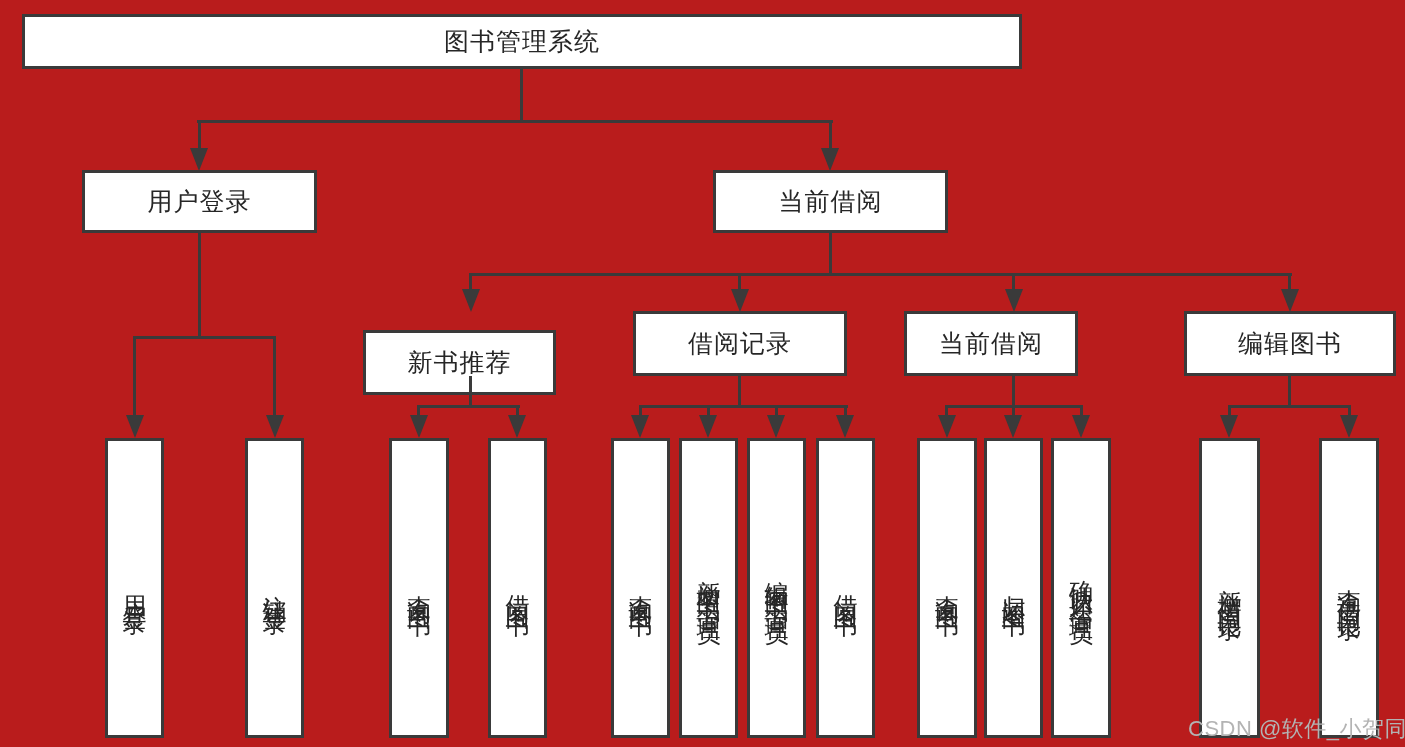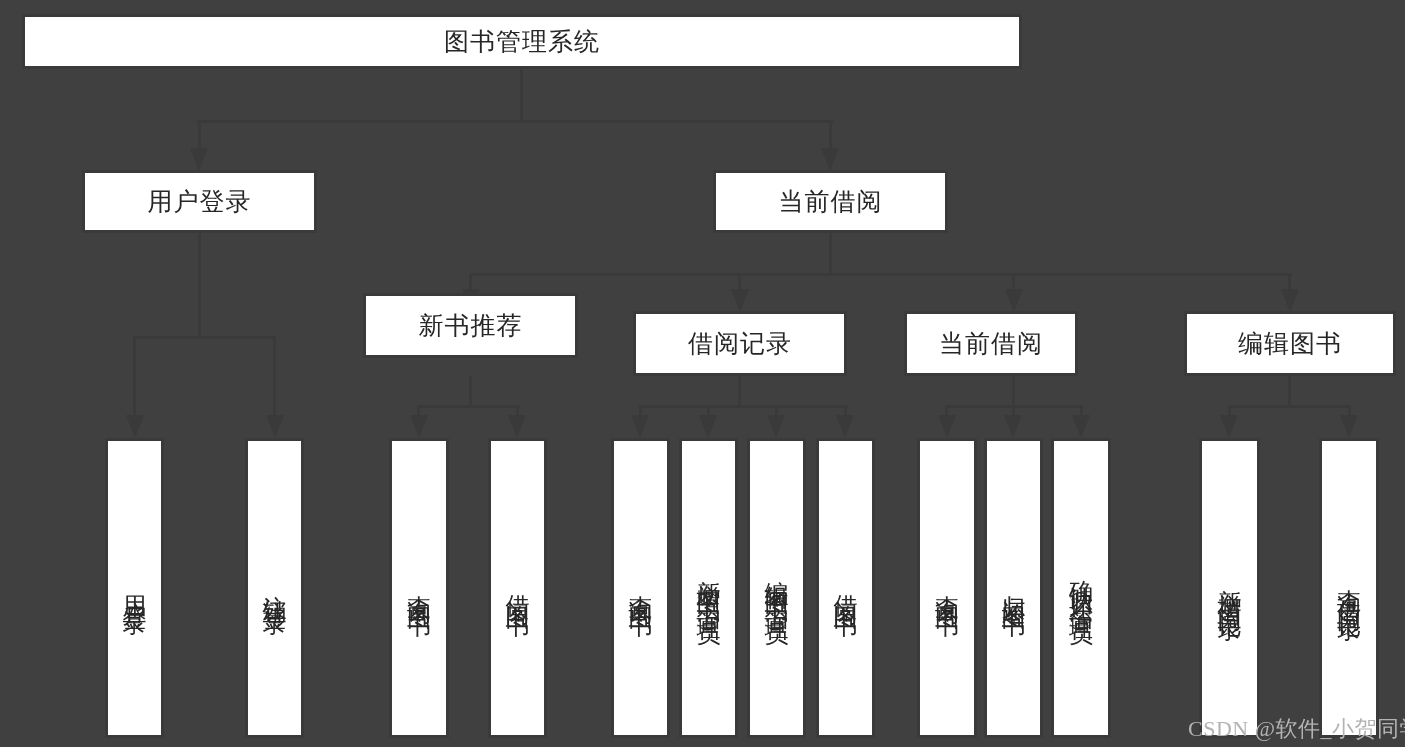--- a/index.html
+++ b/index.html
@@ -1,22 +1,22 @@
 <!DOCTYPE html>
 <html><head>
 <meta charset="utf-8">
 <style>
   html, body { margin: 0; padding: 0; background: #ffffff; }
   .canvas {
     position: relative;
     width: 1405px;
     height: 747px;
-    background: #404040;
+    background: #b91c1c;
     overflow: hidden;
-    font-family: Liberation Serif, serif;
+    font-family: Liberation Sans, sans-serif;
   }
   .node {
     position: absolute;
     box-sizing: border-box;
     border: 3px solid #3a3a3a;
     background: #ffffff;
     color: #262626;
     display: flex;
     align-items: center;
     justify-content: center;
@@ -84,21 +84,21 @@
   <div class="line" style="left:469px;top:273px;width:823px;height:3px"></div>
   <div class="line" style="left:469px;top:273px;width:3px;height:18px"></div>
   <div class="arrow" style="left:462px;top:289px"></div>
   <div class="line" style="left:738px;top:273px;width:3px;height:18px"></div>
   <div class="arrow" style="left:731px;top:289px"></div>
   <div class="line" style="left:1012px;top:273px;width:3px;height:18px"></div>
   <div class="arrow" style="left:1005px;top:289px"></div>
   <div class="line" style="left:1288px;top:273px;width:3px;height:18px"></div>
   <div class="arrow" style="left:1281px;top:289px"></div>
 
-  <div class="node h" style="left:363px;top:293px;width:215px;height:65px">新书推荐</div>
+  <div class="node h" style="left:363px;top:330px;width:193px;height:65px">新书推荐</div>
   <div class="node h" style="left:633px;top:311px;width:214px;height:65px">借阅记录</div>
   <div class="node h" style="left:904px;top:311px;width:174px;height:65px">当前借阅</div>
   <div class="node h" style="left:1184px;top:311px;width:212px;height:65px">编辑图书</div>
 
   <div class="line" style="left:469px;top:376px;width:3px;height:31px"></div>
   <div class="line" style="left:417px;top:405px;width:103px;height:3px"></div>
   <div class="line" style="left:417px;top:405px;width:3px;height:12px"></div>
   <div class="arrow" style="left:410px;top:415px"></div>
   <div class="line" style="left:516px;top:405px;width:3px;height:12px"></div>
   <div class="arrow" style="left:508px;top:415px"></div>

